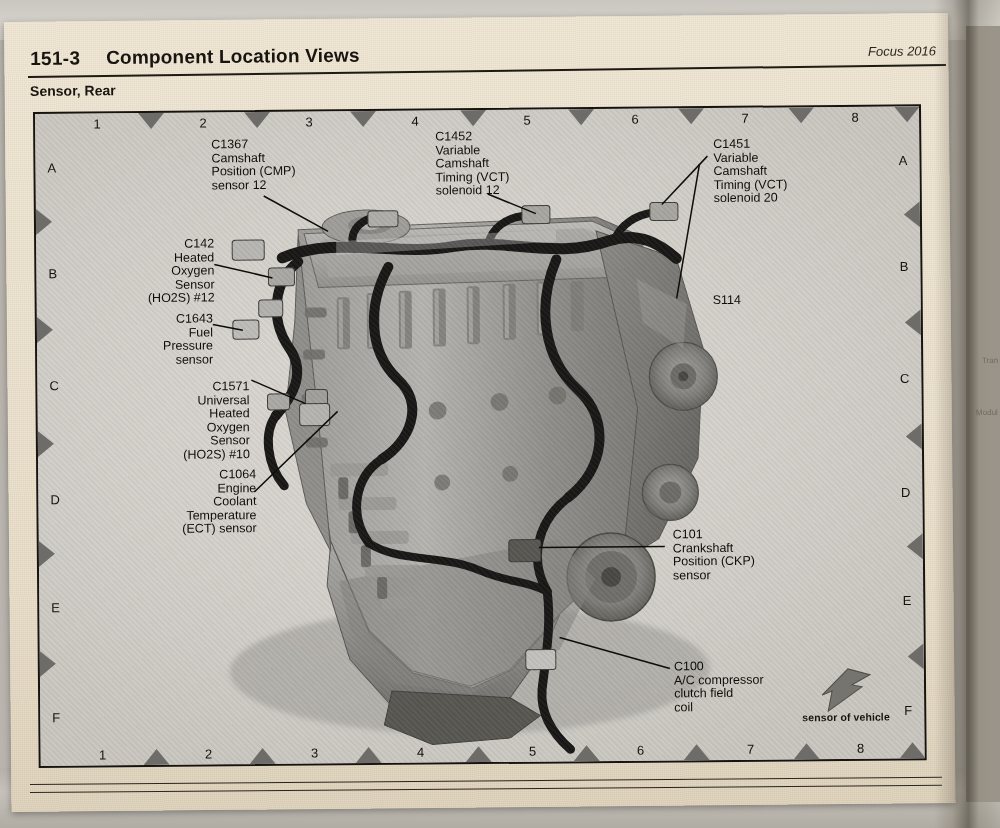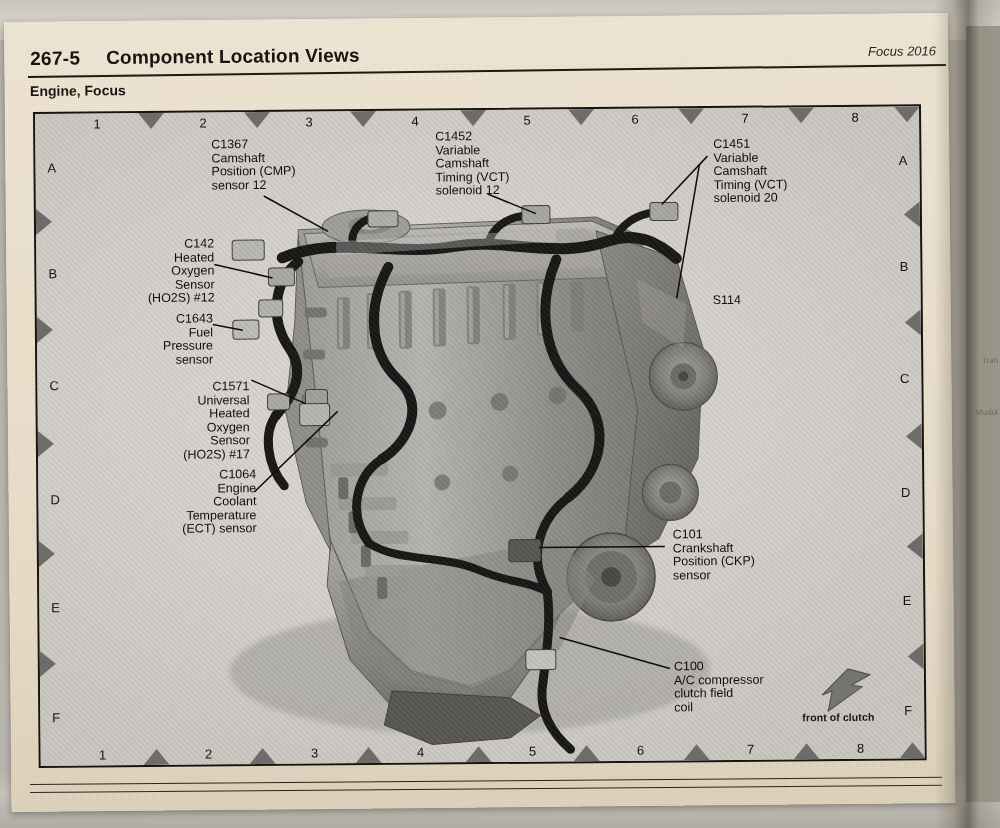--- a/index.html
+++ b/index.html
@@ -147,25 +147,25 @@
 
 <div id="page">
 
   <div class="desk-top"></div>
   <div class="desk-bottom"></div>
 
   <div class="paper">
     <div class="paper-grain"></div>
   </div>
 
-  <div class="hdr hdr-page-no">267-5</div>
+  <div class="hdr hdr-page-no">151-3</div>
   <div class="hdr hdr-title">Component Location Views</div>
   <div class="hdr hdr-model">Focus 2016</div>
   <div class="hdr-rule"></div>
-  <div class="hdr hdr-sub">Engine, Focus</div>
+  <div class="hdr hdr-sub">Sensor, Rear</div>
 
   <div id="figure">
     <div class="fig-bg"></div>
 
     <svg id="engine" viewBox="0 0 884 652" preserveAspectRatio="none">
       <defs>
         <linearGradient id="mtlA" x1="0" y1="0" x2="1" y2="0">
           <stop offset="0%" stop-color="#9c9a97"></stop>
           <stop offset="35%" stop-color="#b4b2af"></stop>
           <stop offset="70%" stop-color="#8e8c89"></stop>
@@ -422,41 +422,41 @@
 (HO2S) #12</div>
     <div class="callout ralign" style="left:34px; top:200px; width:142px;">C1643
 Fuel
 Pressure
 sensor</div>
     <div class="callout ralign" style="left:56px; top:268px; width:156px;">C1571
 Universal
 Heated
 Oxygen
 Sensor
-(HO2S) #17</div>
+(HO2S) #10</div>
     <div class="callout ralign" style="left:62px; top:356px; width:156px;">C1064
 Engine
 Coolant
 Temperature
 (ECT) sensor</div>
 
     <div class="callout" style="left:676px; top:186px;">S114</div>
     <div class="callout" style="left:634px; top:420px;">C101
 Crankshaft
 Position (CKP)
 sensor</div>
     <div class="callout" style="left:634px; top:552px;">C100
 A/C compressor
 clutch field
 coil</div>
 
     <svg style="position:absolute; left:778px; top:558px; width:68px; height:50px;" viewBox="0 0 68 50">
       <path d="M10 46 L14 26 L4 30 L30 4 L52 10 L34 20 L44 22 Z" fill="#76746f" stroke="#4e4c48" stroke-width="1"></path>
     </svg>
-    <div class="fov-label" style="left:762px; top:604px;">front of clutch</div>
+    <div class="fov-label" style="left:762px; top:604px;">sensor of vehicle</div>
 
   </div>
 
   <div style="position:absolute; left:30px; top:784px; width:912px; height:0; border-top:1.5px solid #2a251d; transform:rotate(-0.45deg); transform-origin:0 0;"></div>
   <div style="position:absolute; left:30px; top:792px; width:912px; height:0; border-top:1.5px solid #2a251d; transform:rotate(-0.45deg); transform-origin:0 0;"></div>
 
   <div class="next-page">
     <span style="top:330px">Tran</span>
     <span style="top:382px">Modul</span>
   </div>

